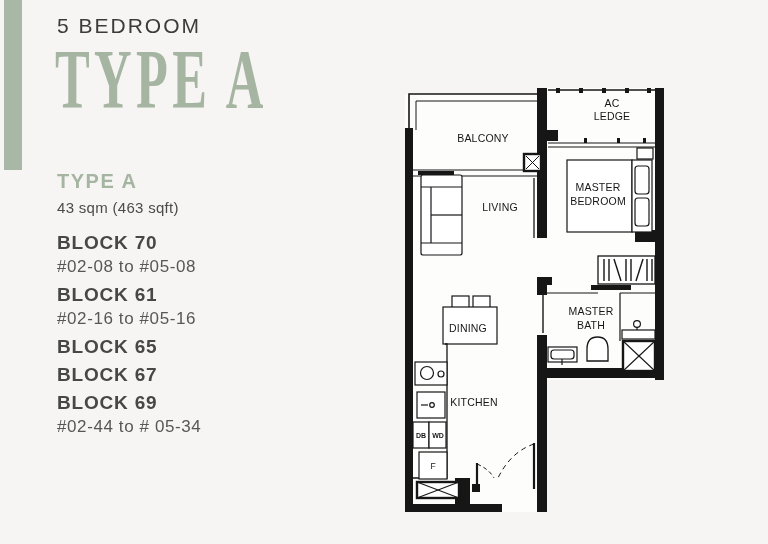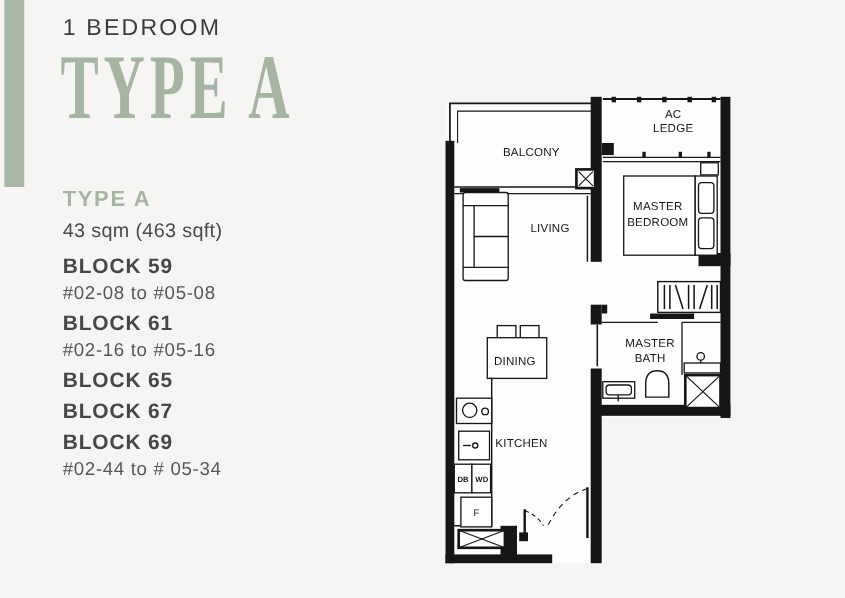--- a/index.html
+++ b/index.html
@@ -21,21 +21,21 @@
     position:absolute;left:55px;top:38px;
     font-family:"Liberation Serif", serif;font-weight:bold;
     font-size:84px;line-height:1;letter-spacing:7px;color:#a6b5a2;
     transform:scaleX(0.62);transform-origin:left top;white-space:nowrap;
   }
   .unit-info{position:absolute;left:57px;top:170px;}
   .unit-type{
     font-size:20px;font-weight:bold;letter-spacing:1.5px;color:#a6b5a2;
   }
   .unit-area{
-    margin-top:6px;font-size:18px;color:#4b4b4b;letter-spacing:.3px;
+    margin-top:6px;font-size:15px;color:#4b4b4b;letter-spacing:.3px;
   }
   .blocks{
     position:absolute;left:57px;top:232px;
     display:flex;flex-direction:column;gap:6px;
   }
   .block-name{
     font-size:19px;font-weight:bold;color:#474747;letter-spacing:.8px;line-height:22px;
   }
   .block-range{
     font-size:17px;color:#575757;letter-spacing:.6px;line-height:22px;margin-top:2px;
@@ -47,31 +47,31 @@
   }
   .room-label{font-size:10.5px;letter-spacing:.2px;}
   .tiny-label{font-size:7px;font-weight:bold;}
   .f-label{font-size:8.5px;}
 </style>
 </head>
 <body>
 
 <div class="accent-bar"></div>
 
-<div class="header-category">1 BEDROOM</div>
+<div class="header-category">5 BEDROOM</div>
 <div class="header-type">TYPE A</div>
 
 <div class="unit-info">
   <div class="unit-type">TYPE A</div>
   <div class="unit-area">43 sqm (463 sqft)</div>
 </div>
 
 <div class="blocks">
   <div>
-    <div class="block-name">BLOCK 59</div>
+    <div class="block-name">BLOCK 70</div>
     <div class="block-range">#02-08 to #05-08</div>
   </div>
   <div>
     <div class="block-name">BLOCK 61</div>
     <div class="block-range">#02-16 to #05-16</div>
   </div>
   <div>
     <div class="block-name">BLOCK 65</div>
   </div>
   <div>

